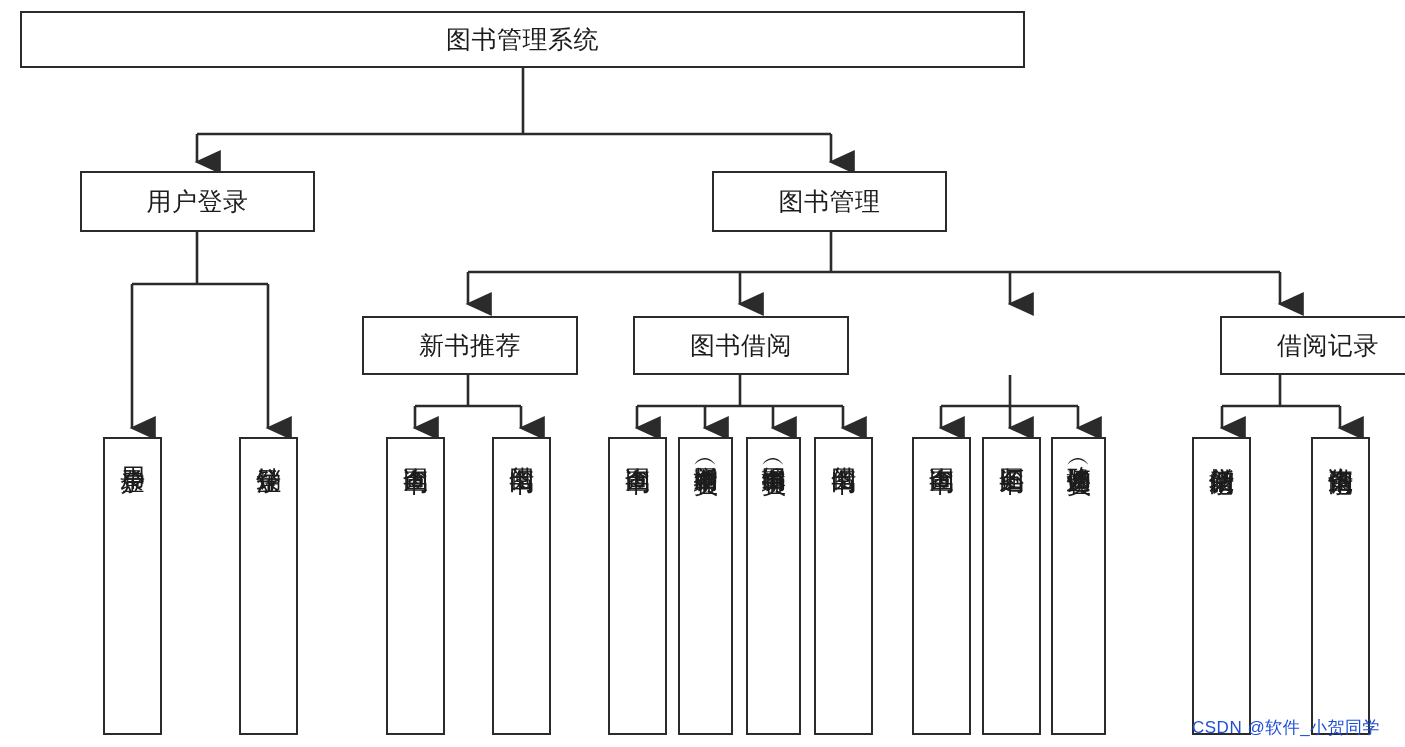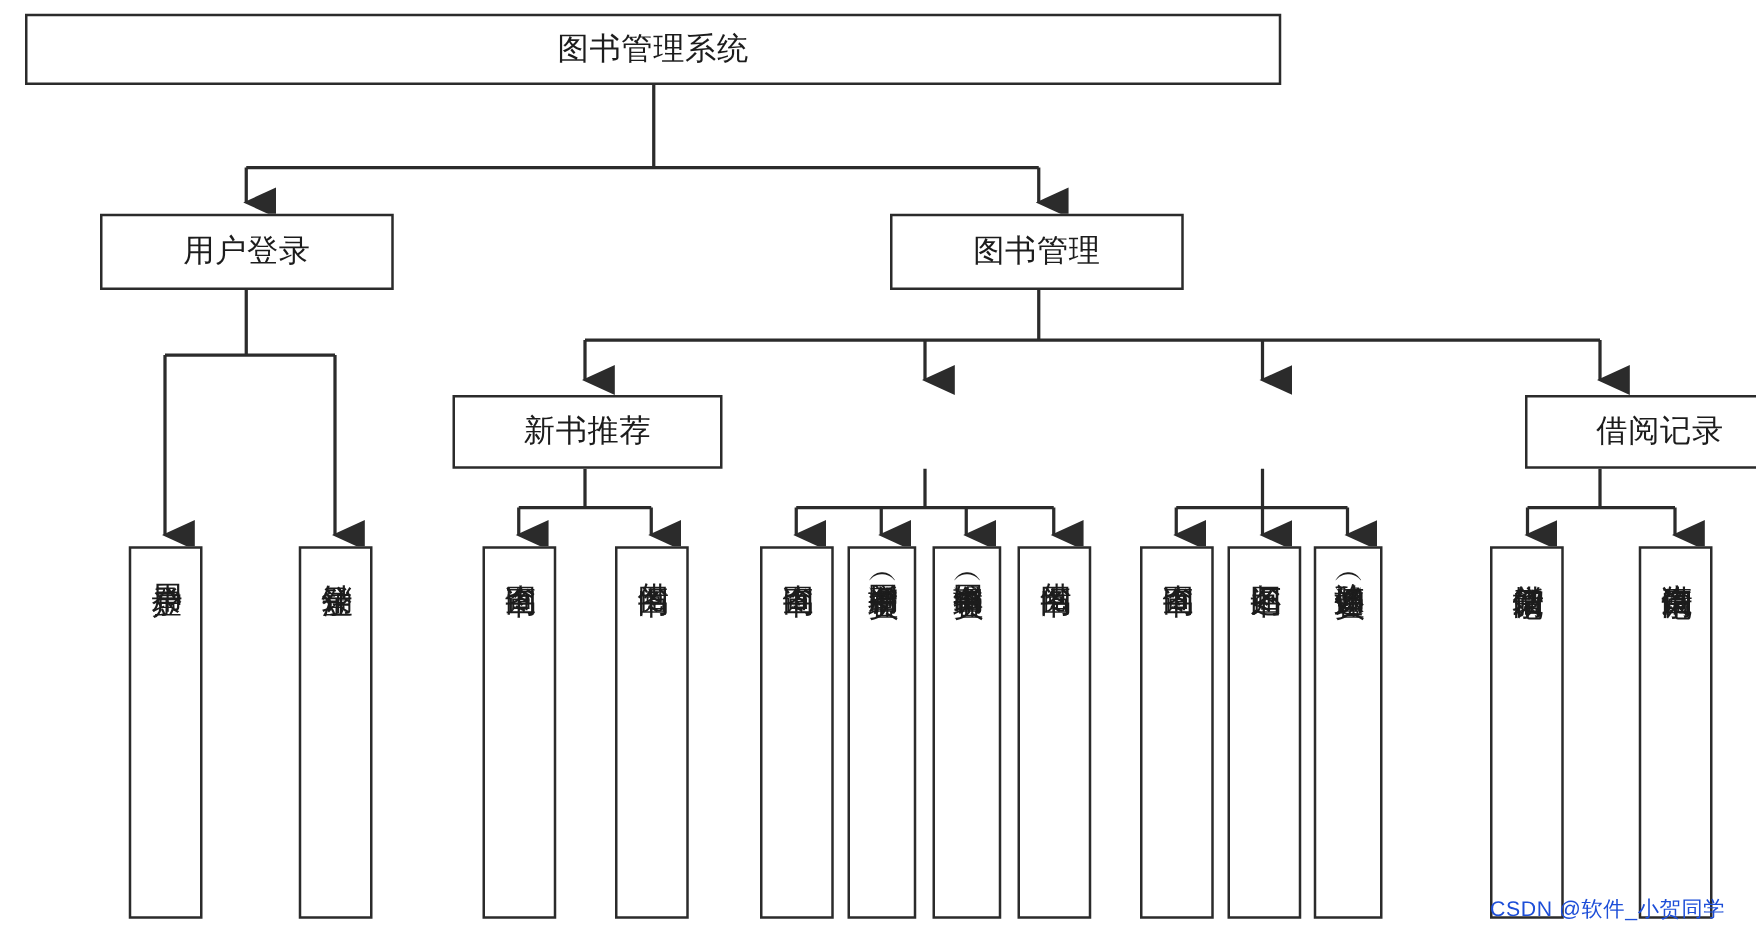--- a/index.html
+++ b/index.html
@@ -139,20 +139,23 @@
   </div>
 
   <div class="node" style="left:362px; top:316px; width:216px; height:59px;">
     <span class="node-label">新书推荐</span>
   </div>
 
   <div class="node" style="left:712px; top:171px; width:235px; height:61px;">
     <span class="node-label">图书管理</span>
   </div>
 
+  <div class="node" style="left:633px; top:316px; width:216px; height:59px;">
+    <span class="node-label">图书借阅</span>
+  </div>
 
 
   <div class="node" style="left:1172px; top:316px; width:216px; height:59px;margin-left:48px;">
     <span class="node-label">借阅记录</span>
   </div>
 
   <div class="node leaf" style="left:103px; top:437px; width:59px; height:298px;">
     <span class="node-label">用户登录</span>
   </div>
 

